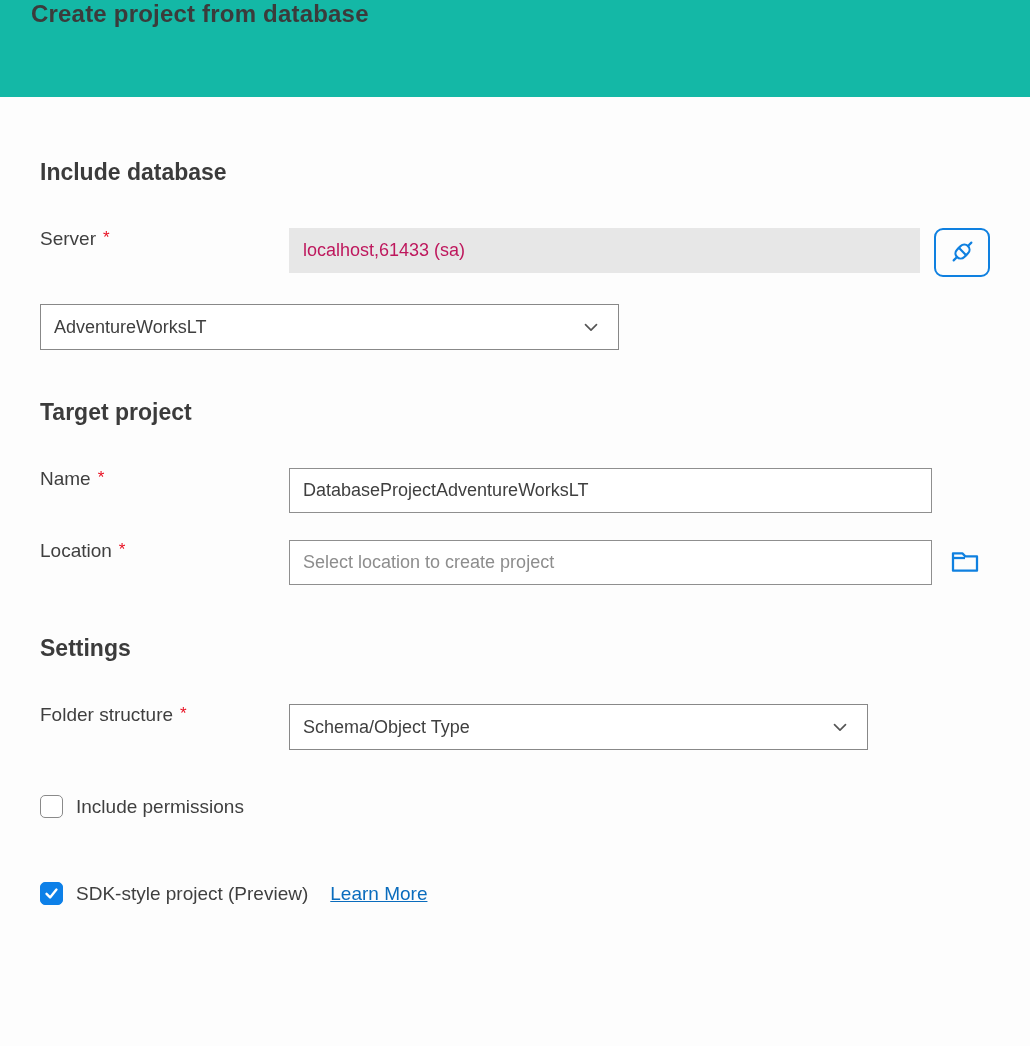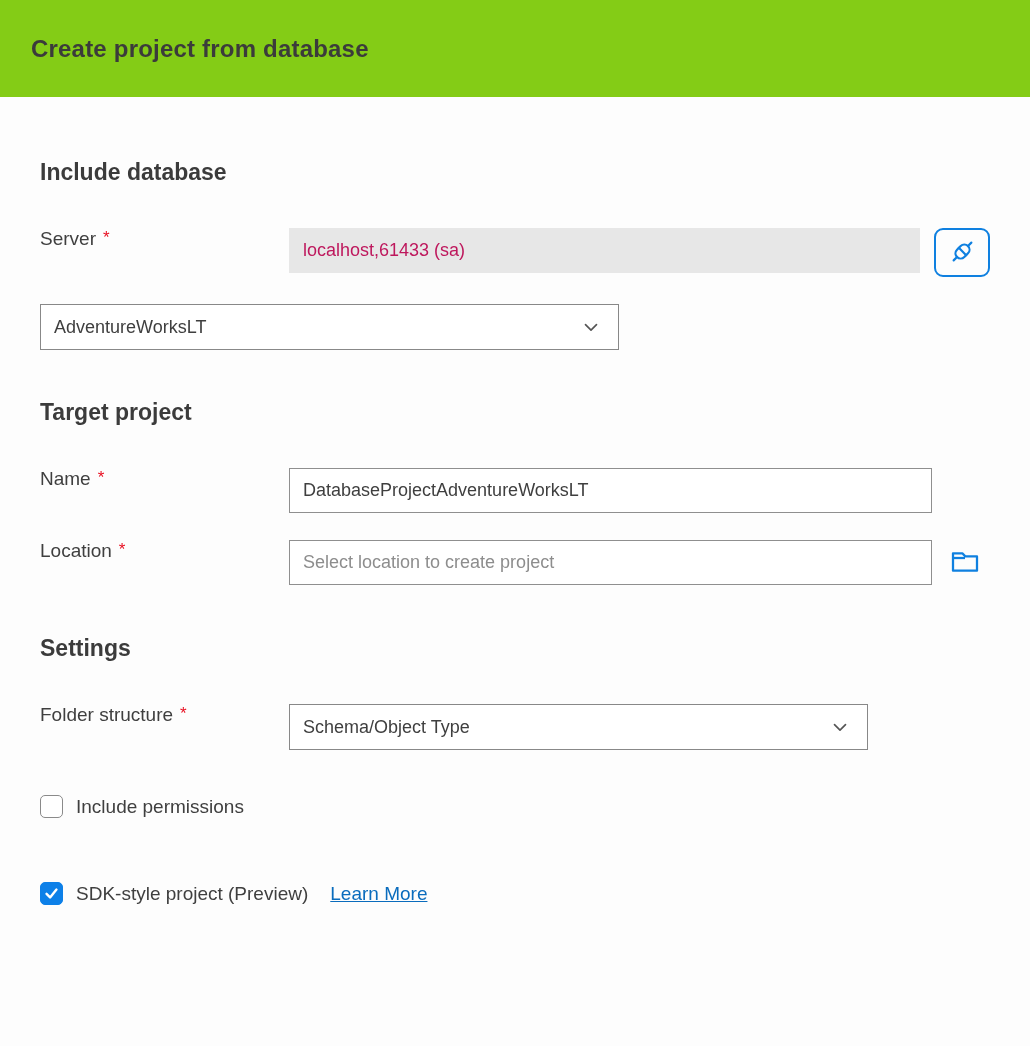--- a/index.html
+++ b/index.html
@@ -8,24 +8,24 @@
     font-family: "Liberation Sans", "DejaVu Sans", sans-serif;
   }
   body {
     background: #fdfdfd;
     min-height: 1046px;
     position: relative;
   }
 
   
   .dialog-header {
-    background: #84cc16;
+    background: #14b8a6;
     height: 97px;
     display: flex;
-    align-items: center;
+    align-items: flex-start;
     padding: 0 31px;
   }
   .dialog-title {
     font-size: 24px;
     font-weight: 700;
     color: #3b3b3b;
     letter-spacing: 0.2px;
   }
 
   

